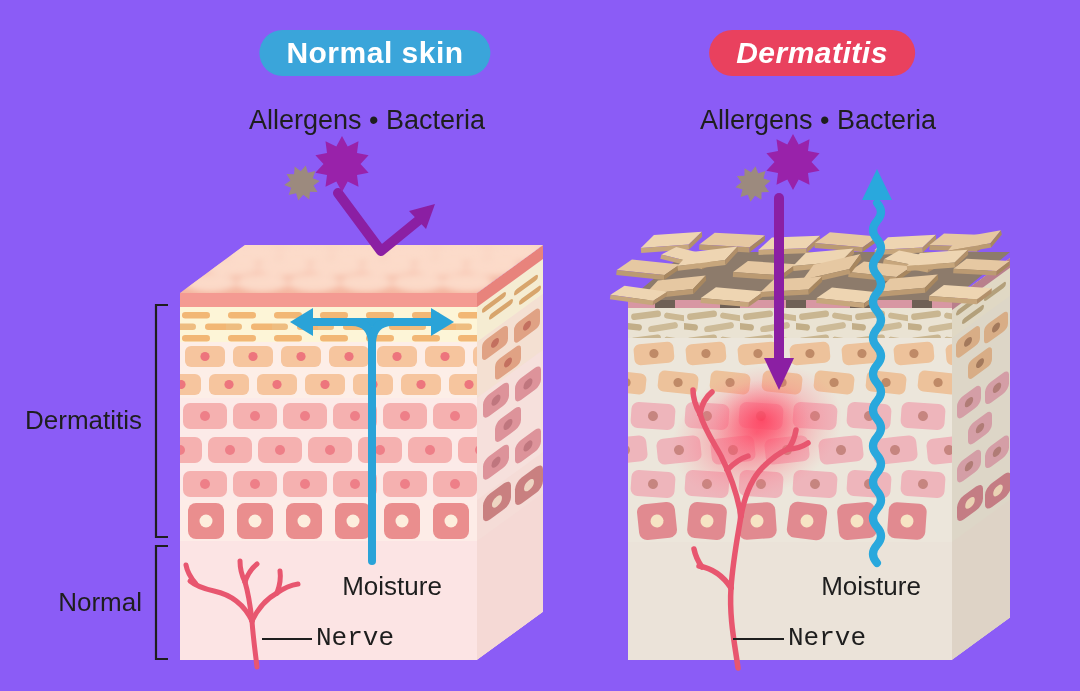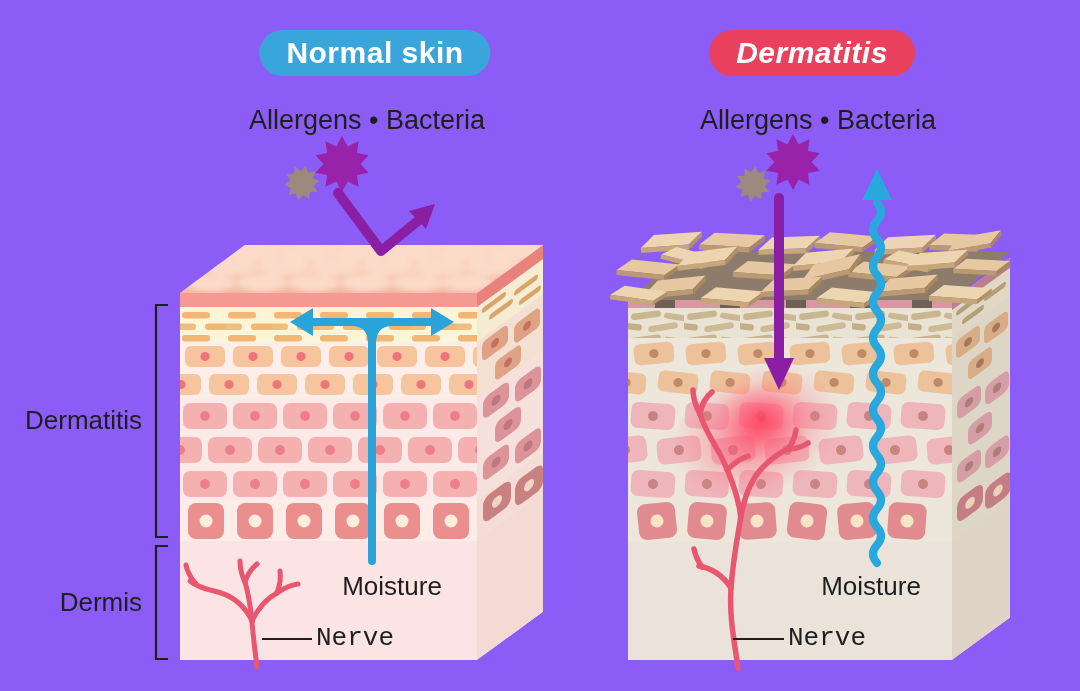--- a/index.html
+++ b/index.html
@@ -398,21 +398,21 @@
   </g>
 </svg>
 
 <div class="badge badge-blue" style="left:375px;top:53px;">Normal skin</div>
 <div class="badge badge-red" style="left:812px;top:53px;">Dermatitis</div>
 
 <div class="label ctr t26" style="left:367px;top:120px;font-size:27px;">Allergens • Bacteria</div>
 <div class="label ctr t26" style="left:818px;top:120px;font-size:27px;">Allergens • Bacteria</div>
 
 <div class="label rgt t26" style="left:142px;top:420px;">Dermatitis</div>
-<div class="label rgt t26" style="left:142px;top:602px;">Dermis</div>
+<div class="label rgt t26" style="left:142px;top:602px;">Normal</div>
 
 <div class="label ctr t26" style="left:392px;top:586px;">Moisture</div>
 <div class="label ctr t26" style="left:871px;top:586px;">Moisture</div>
 
 <div class="label vctr t26" style="left:316px;top:638px;">Nerve</div>
 <div class="label vctr t26" style="left:788px;top:638px;">Nerve</div>
 
 </div>
 
 </body></html>

